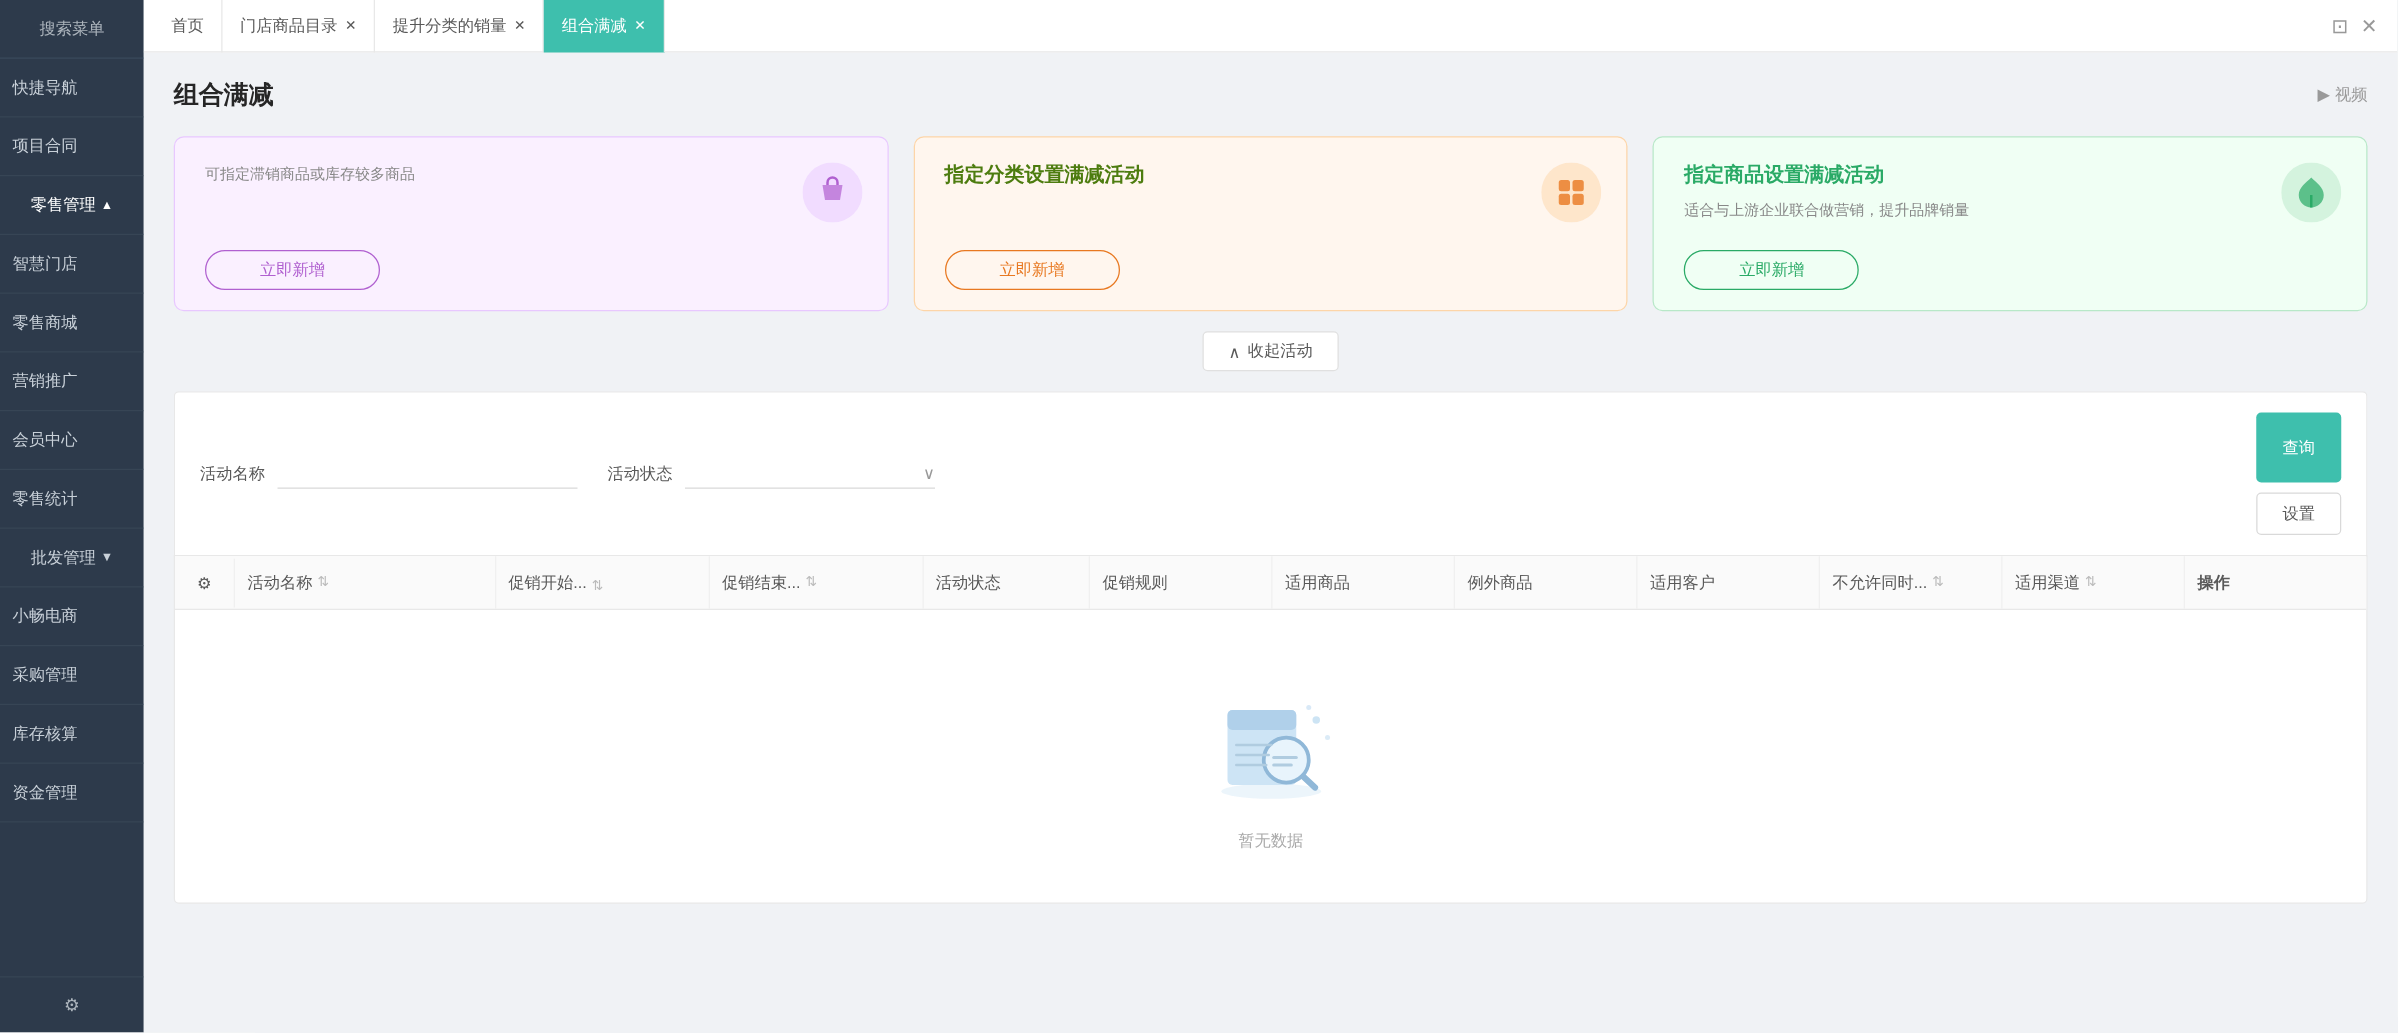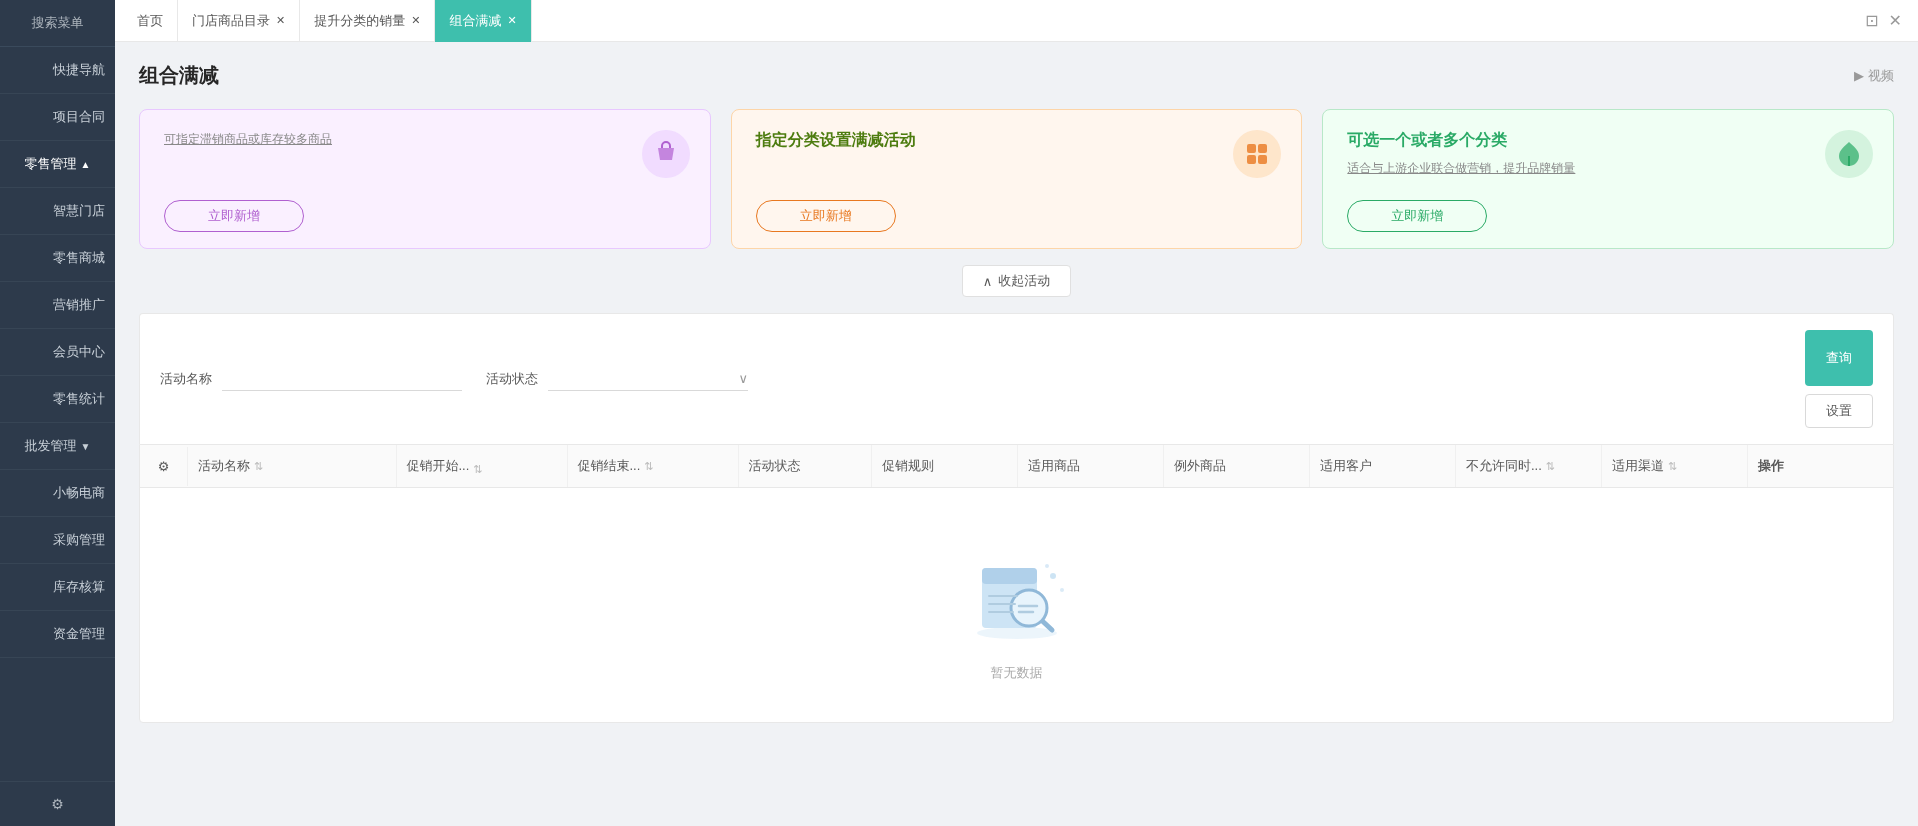--- a/index.html
+++ b/index.html
@@ -21,21 +21,21 @@
       color: #adb5bd;
       border-bottom: 1px solid #3a4a5c;
       cursor: pointer;
       text-align: center;
     }
     .sidebar-item {
       padding: 14px 10px;
       font-size: 13px;
       color: #c8d0d8;
       cursor: pointer;
-      text-align: right;
+      text-align: left;
       border-bottom: 1px solid #374555;
     }
     .sidebar-item.has-arrow { display: flex; align-items: center; justify-content: center; gap: 4px; }
     .sidebar-item.has-arrow .arrow { font-size: 10px; }
     .sidebar-item.active { color: #fff; }
     .sidebar-settings {
       margin-top: auto;
       padding: 14px 10px;
       text-align: center;
       cursor: pointer;
@@ -139,21 +139,20 @@
     }
     .card-purple .card-title { color: #b060d0; }
     .card-orange .card-title { color: #4d7c0f; }
     .card-green .card-title { color: #2aaa66; }
 
     .card-desc {
       font-size: 12px;
       color: #888;
       margin-bottom: 16px;
       line-height: 1.6;
-      text-decoration: underline;
     }
     .card-icon {
       position: absolute;
       top: 20px;
       right: 20px;
       font-size: 36px;
     }
     .card-btn {
       display: inline-block;
       padding: 6px 24px;
@@ -397,21 +396,21 @@
             <rect x="25" y="14" width="9" height="9" rx="2" fill="#e87820" opacity="0.8"></rect>
             <rect x="14" y="25" width="9" height="9" rx="2" fill="#e87820" opacity="0.8"></rect>
             <rect x="25" y="25" width="9" height="9" rx="2" fill="#e87820" opacity="0.8"></rect>
           </svg>
         </div>
         <button class="card-btn">立即新增</button>
       </div>
 
       <div class="card card-green">
         <div>
-          <div class="card-title">可选一个或者多个分类</div>
+          <div class="card-title">指定商品设置满减活动</div>
           <div class="card-desc">适合与上游企业联合做营销，提升品牌销量</div>
         </div>
         <div class="card-icon">
           <svg width="48" height="48" viewBox="0 0 48 48" fill="none">
             <circle cx="24" cy="24" r="24" fill="#b8e8c8" opacity="0.5"></circle>
             <path d="M24 12 C20 16 14 20 14 26 C14 32 19 36 24 36 C29 36 34 32 34 26 C34 20 28 16 24 12Z" fill="#2aaa66" opacity="0.7"></path>
             <line x1="24" y1="26" x2="24" y2="36" stroke="#2aaa66" stroke-width="2"></line>
           </svg>
         </div>
         <button class="card-btn">立即新增</button>

